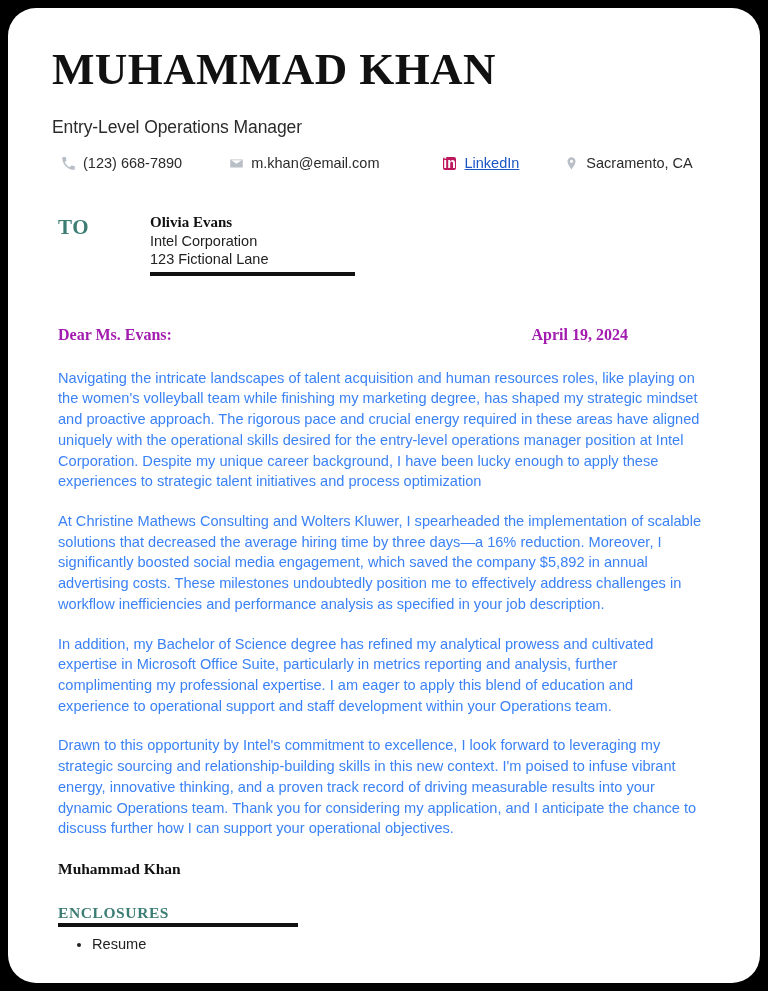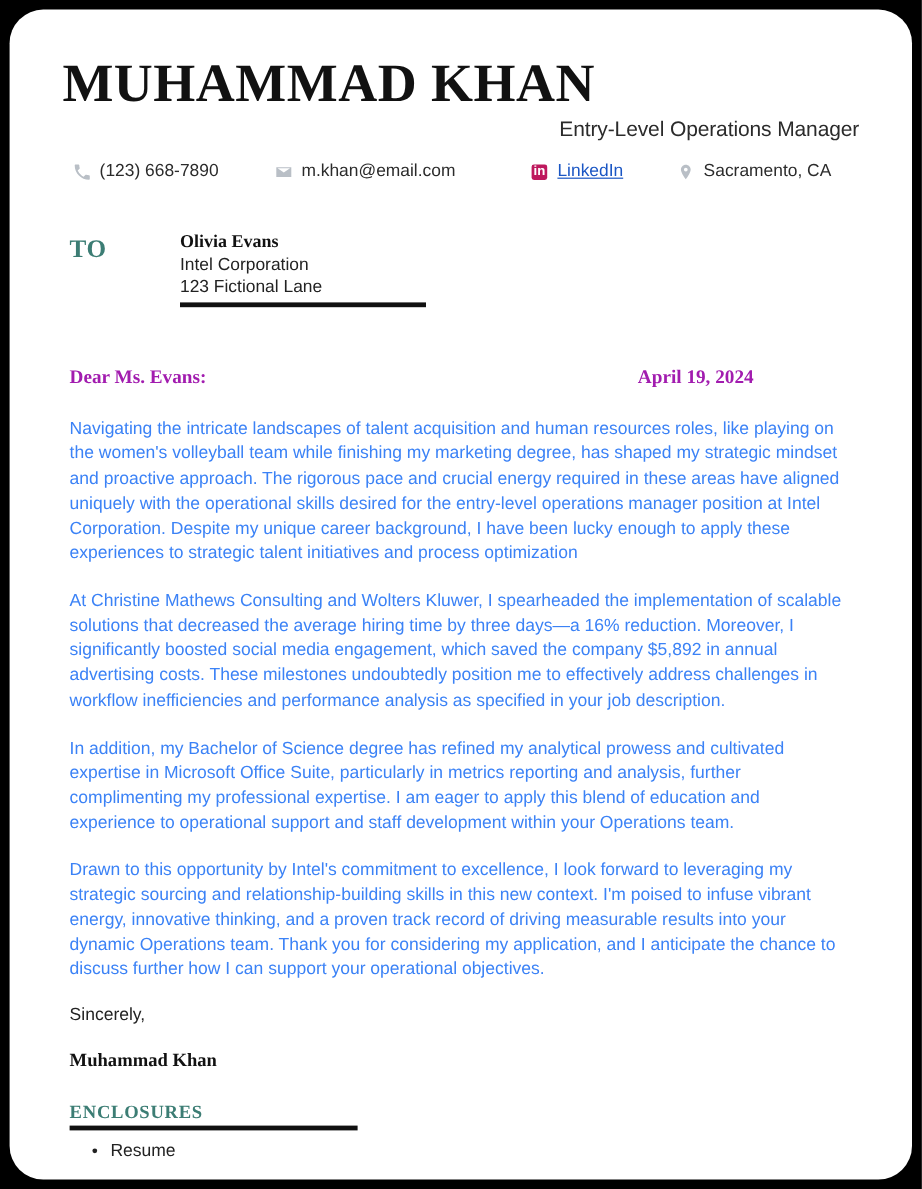--- a/index.html
+++ b/index.html
@@ -41,23 +41,22 @@
     letter-spacing: 0.4px;
     color: #111111;
     margin: 0;
     padding-top: 14px;
   }
 
   .job-title {
     font-family: "Liberation Sans", sans-serif;
     font-size: 17.5px;
     color: #2b2b2b;
-    margin-top: 4px;
+    margin-top: 24px;
     letter-spacing: -0.1px;
-    text-align: right;
   }
 
   .contact-row {
     display: flex;
     align-items: center;
     margin-top: 17px;
     padding-left: 8px;
     font-size: 14.5px;
     color: #2b2b2b;
   }
@@ -86,21 +85,21 @@
 
   .li-square {
     width: 13px;
     height: 13px;
     background: #be185d;
     border-radius: 2px;
     display: inline-flex;
     align-items: center;
     justify-content: center;
     color: #ffffff;
-    font-size: 11px;
+    font-size: 14px;
     font-weight: bold;
     line-height: 1;
     font-family: "Liberation Sans", sans-serif;
   }
 
   
   .to-block {
     display: flex;
     margin-top: 42px;
     padding-left: 6px;
@@ -278,21 +277,20 @@
       <div>April 19, 2024</div>
     </div>
 
     <div class="body-copy">
       <p>Navigating the intricate landscapes of talent acquisition and human resources roles, like playing on the women's volleyball team while finishing my marketing degree, has shaped my strategic mindset and proactive approach. The rigorous pace and crucial energy required in these areas have aligned uniquely with the operational skills desired for the entry-level operations manager position at Intel Corporation. Despite my unique career background, I have been lucky enough to apply these experiences to strategic talent initiatives and process optimization</p>
       <p>At Christine Mathews Consulting and Wolters Kluwer, I spearheaded the implementation of scalable solutions that decreased the average hiring time by three days—a 16% reduction. Moreover, I significantly boosted social media engagement, which saved the company $5,892 in annual advertising costs. These milestones undoubtedly position me to effectively address challenges in workflow inefficiencies and performance analysis as specified in your job description.</p>
       <p>In addition, my Bachelor of Science degree has refined my analytical prowess and cultivated expertise in Microsoft Office Suite, particularly in metrics reporting and analysis, further complimenting my professional expertise. I am eager to apply this blend of education and experience to operational support and staff development within your Operations team.</p>
       <p>Drawn to this opportunity by Intel's commitment to excellence, I look forward to leveraging my strategic sourcing and relationship-building skills in this new context. I'm poised to infuse vibrant energy, innovative thinking, and a proven track record of driving measurable results into your dynamic Operations team. Thank you for considering my application, and I anticipate the chance to discuss further how I can support your operational objectives.</p>
     </div>
 
-    <div class="sign-off">Sincerely,</div>
     <div class="signature">Muhammad Khan</div>
 
     <div class="enclosures-head">
       <div class="enclosures-title">ENCLOSURES</div>
       <div class="enclosures-rule"></div>
     </div>
     <ul class="enclosure-list">
       <li>Resume</li>
 
     </ul>

